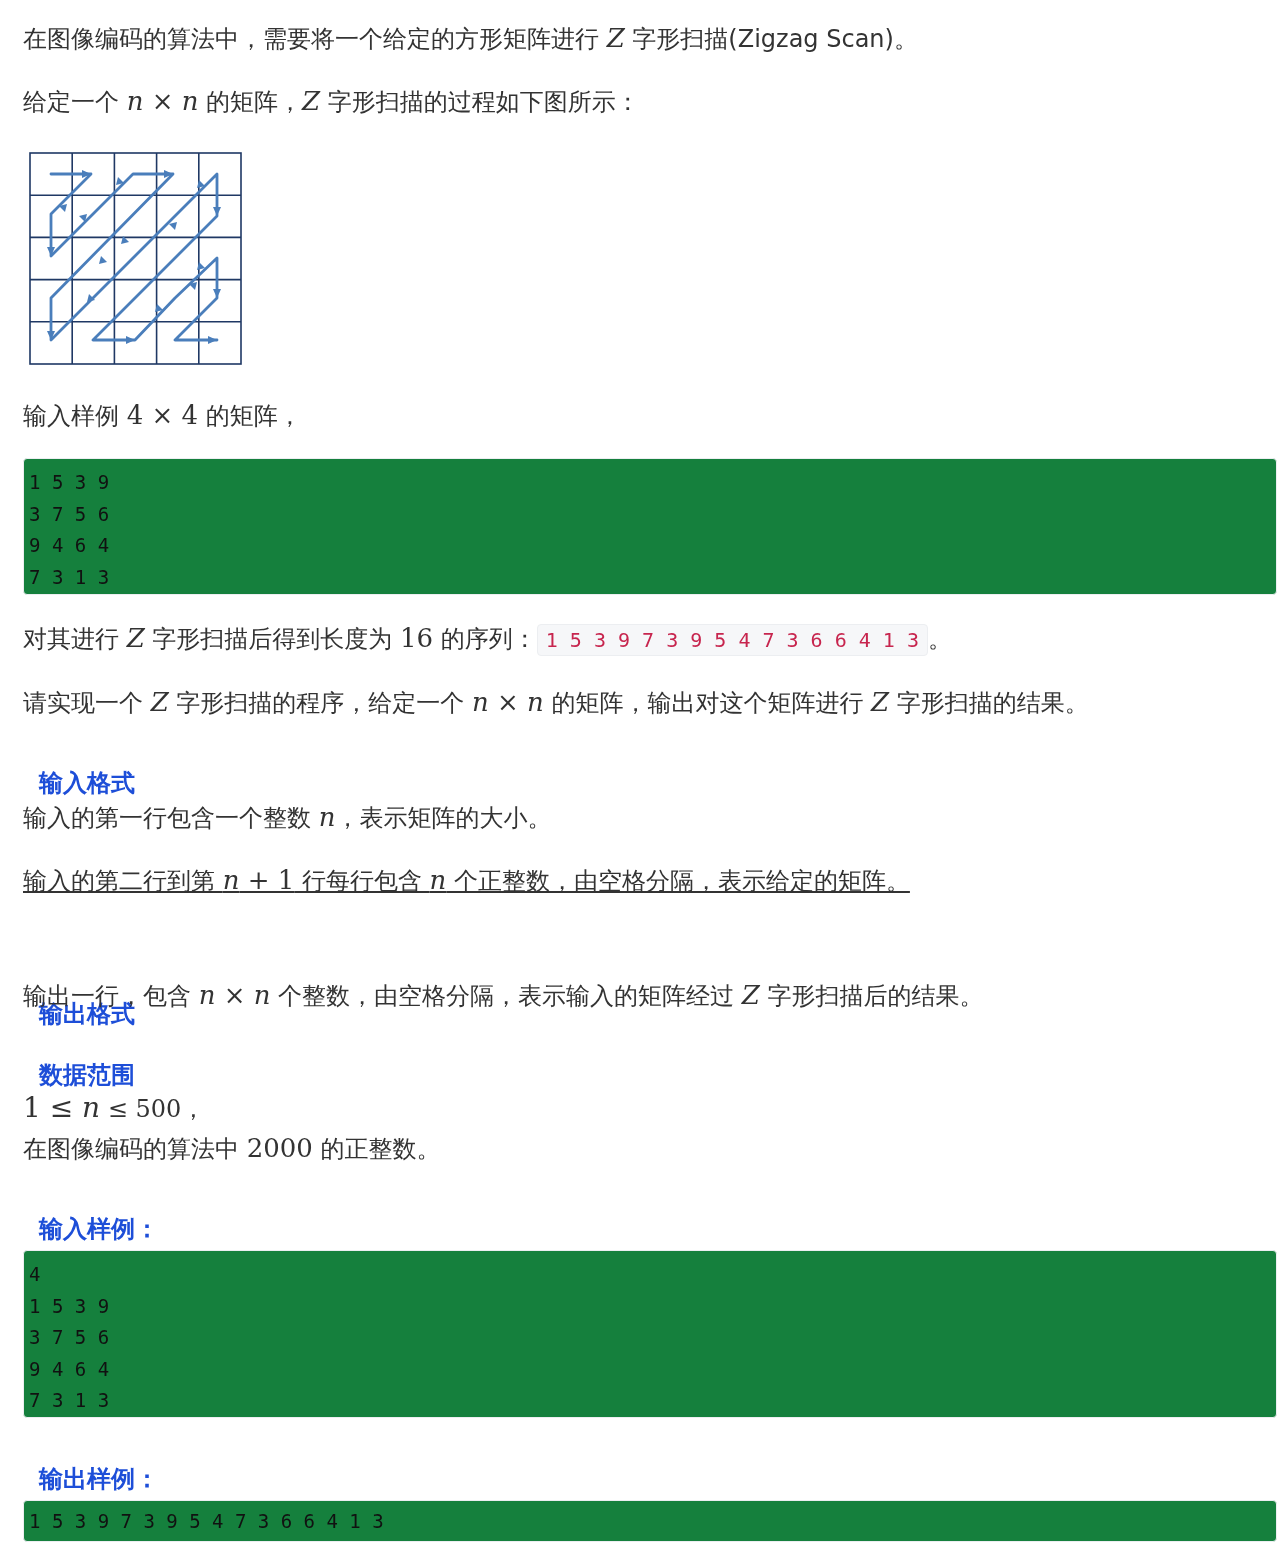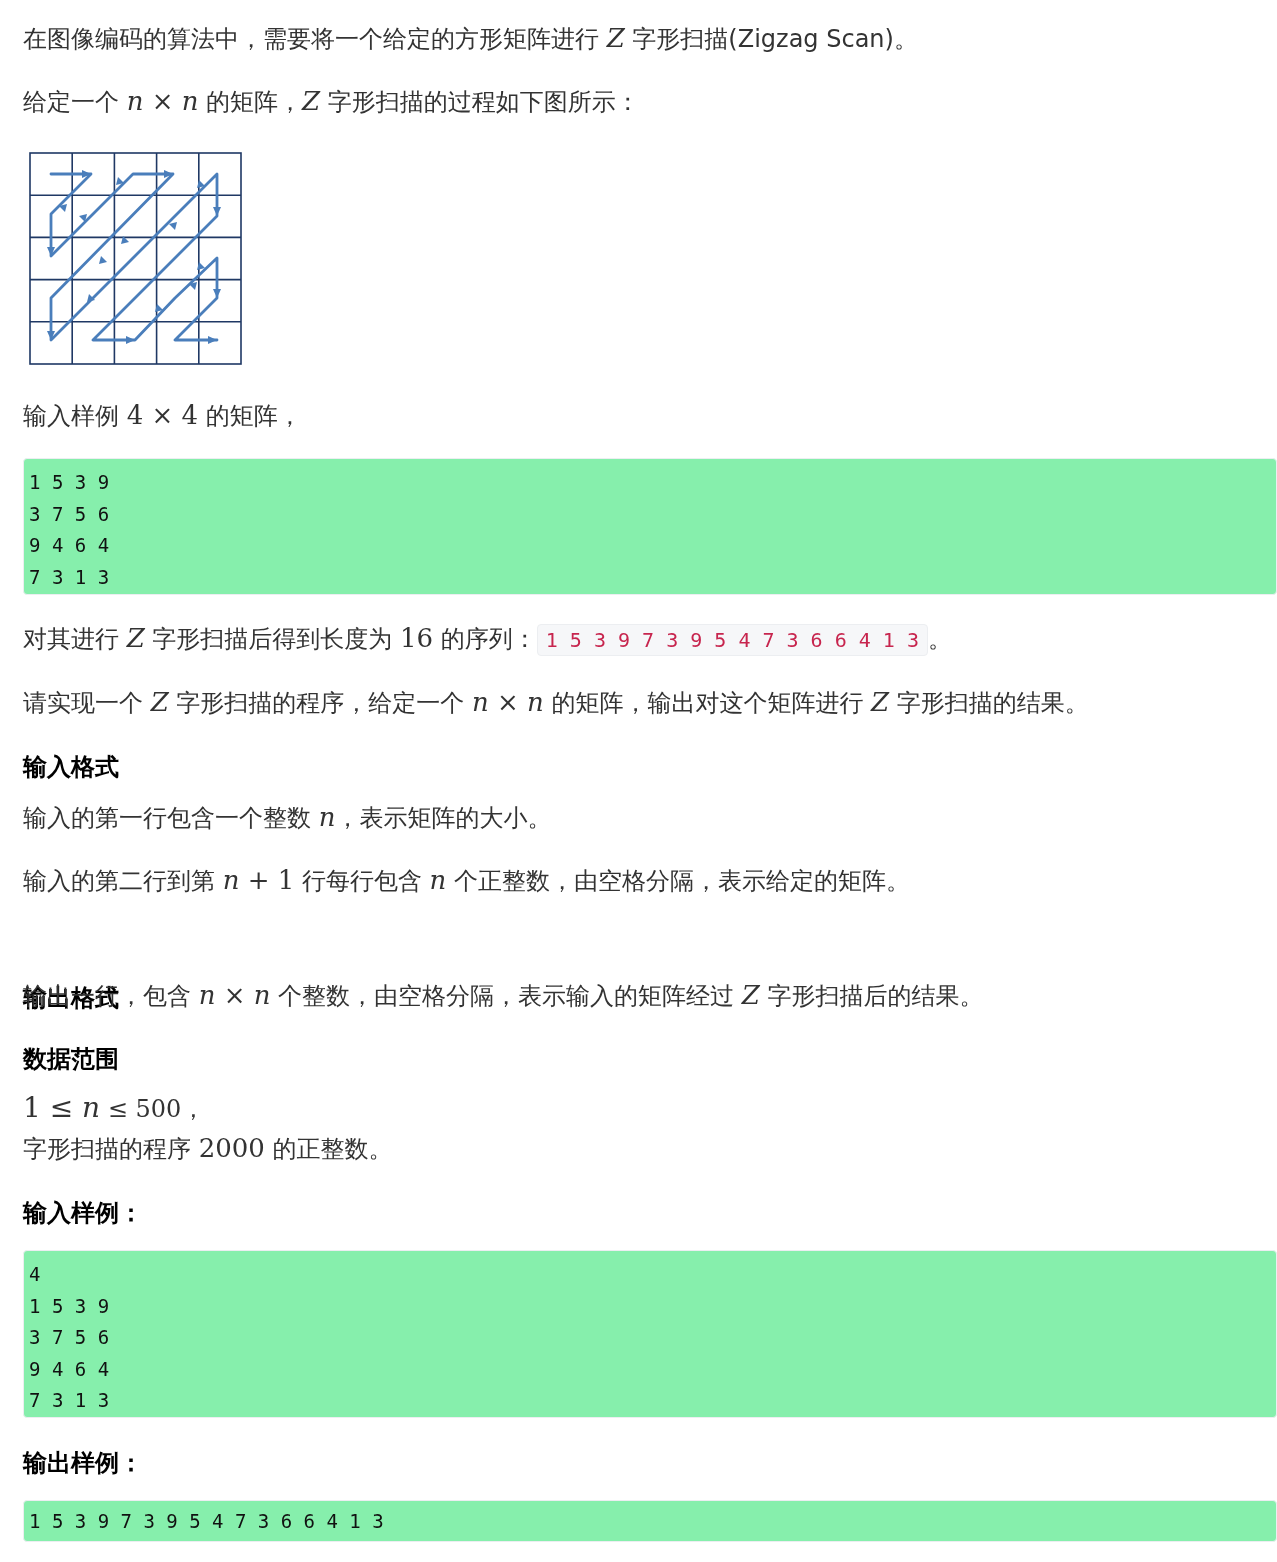--- a/index.html
+++ b/index.html
@@ -9,24 +9,24 @@
     overflow: hidden;
     font-family: "DejaVu Sans", "Liberation Sans", sans-serif;
     color: #333333;
     font-size: 24px;
   }
   .content { position: relative; padding-left: 23px; width: 1254px; }
   p.para { margin: 0; line-height: 32px; font-size: 24px; color: #333; }
   .math { font-family: "DejaVu Serif", "Liberation Serif", serif; font-style: normal; font-size: 26px; }
   .mi { font-style: italic; }
   h4.section {
-    margin: 0; font-size: 24px; font-weight: bold; color: #000000; line-height: 32px;
+    margin: 16px; font-size: 24px; font-weight: bold; color: #1d4ed8; line-height: 32px;
   }
   .codeblock {
-    background: #86efac;
+    background: #15803d;
     border: 1px solid #eceef1;
     border-radius: 4px;
     font-family: "DejaVu Sans Mono", "Liberation Mono", monospace;
     font-size: 19px;
     color: #111;
     padding: 8px 5px;
     box-sizing: border-box;
     width: 1254px;
   }
   .codeblock .line { height: 31.6px; line-height: 31.6px; white-space: pre; }
@@ -123,35 +123,35 @@
   </p>
 
   <p class="para abs" style="top:686px;">
     <span>请实现一个 </span><span class="math mi">Z</span><span> 字形扫描的程序，给定一个 </span><span class="math mi">n</span><span class="math"> × </span><span class="math mi">n</span><span> 的矩阵，输出对这个矩阵进行 </span><span class="math mi">Z</span><span> 字形扫描的结果。</span>
   </p>
 
   <h4 class="section abs" style="top:751px;">输入格式</h4>
   <p class="para abs" style="top:801px;">
     <span>输入的第一行包含一个整数 </span><span class="math mi">n</span><span>，表示矩阵的大小。</span>
   </p>
-  <p class="para abs" style="top:864px;">
+  <p class="para abs" style="top:864px;text-decoration:underline;">
     <span>输入的第二行到第 </span><span class="math mi">n</span><span class="math"> + 1</span><span> 行每行包含 </span><span class="math mi">n</span><span> 个正整数，由空格分隔，表示给定的矩阵。</span>
   </p>
 
   <h4 class="section abs" style="top:982px;">输出格式</h4>
   <p class="para abs" style="top:979px;">
     <span>输出一行，包含 </span><span class="math mi">n</span><span class="math"> × </span><span class="math mi">n</span><span> 个整数，由空格分隔，表示输入的矩阵经过 </span><span class="math mi">Z</span><span> 字形扫描后的结果。</span>
   </p>
 
   <h4 class="section abs" style="top:1043px;">数据范围</h4>
   <p class="para abs" style="top:1092px;">
     <span class="math" style="font-size:28px;">1 ≤ </span><span class="math mi" style="font-size:28px;">n</span><span class="math" style="font-size:24px;"> ≤ 500</span><span>，</span>
   </p>
   <p class="para abs" style="top:1132px;">
-    <span>字形扫描的程序 </span><span class="math">2000</span><span> 的正整数。</span>
+    <span>在图像编码的算法中 </span><span class="math">2000</span><span> 的正整数。</span>
   </p>
 
   <h4 class="section abs" style="top:1197px;">输入样例：</h4>
   <div class="codeblock abs" style="top:1250px; height:168px;">
     <div class="line">4</div>
     <div class="line">1 5 3 9</div>
     <div class="line">3 7 5 6</div>
     <div class="line">9 4 6 4</div>
     <div class="line">7 3 1 3</div>
   </div>

